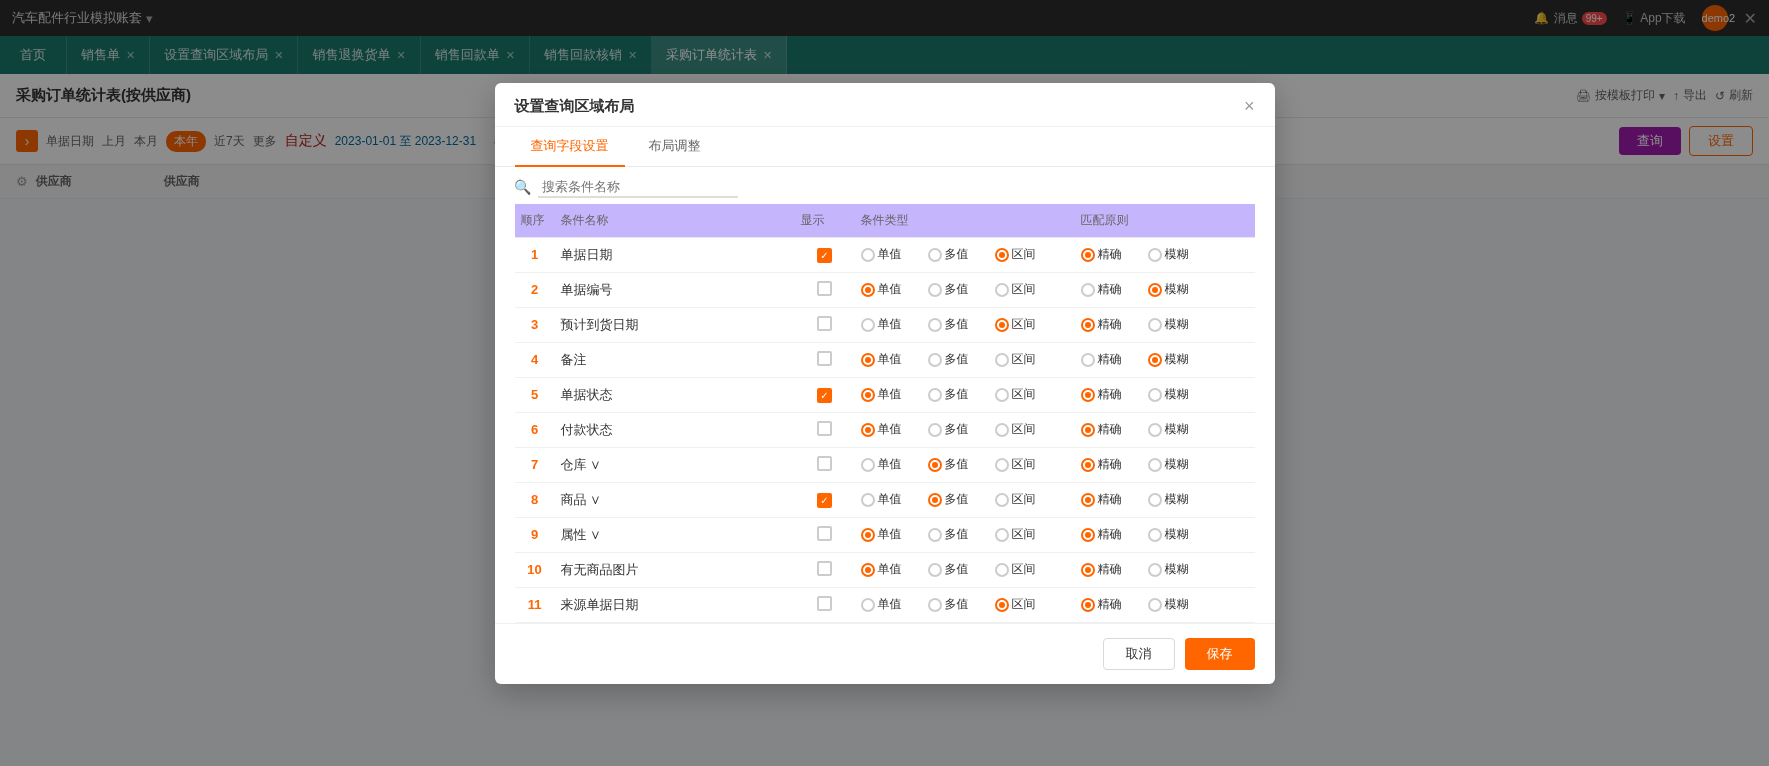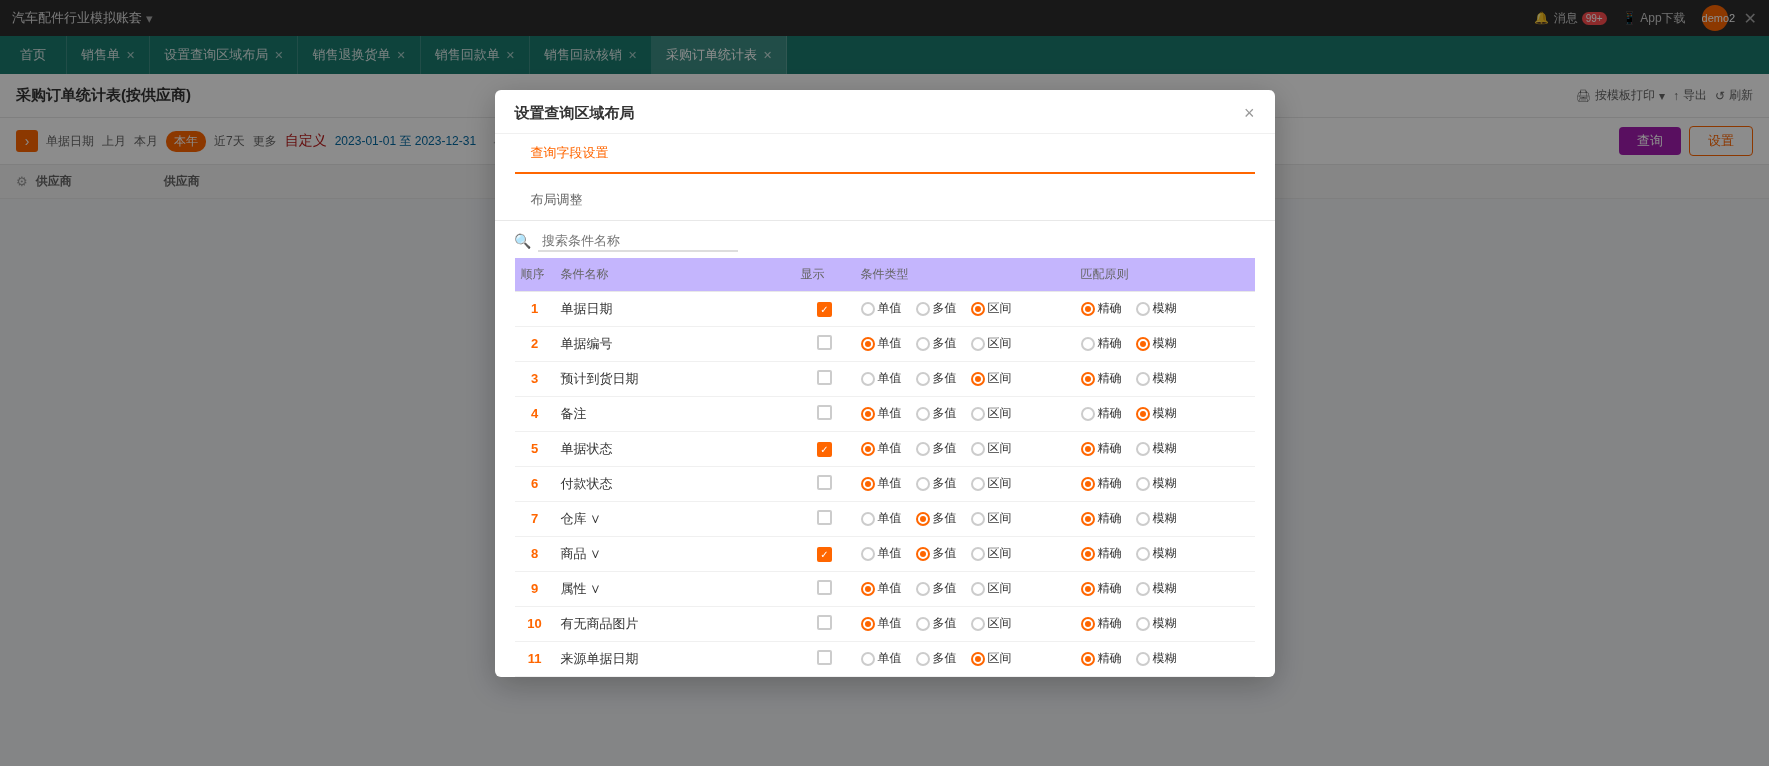--- a/index.html
+++ b/index.html
@@ -126,21 +126,20 @@
     }
     .dialog-title { font-size: 15px; font-weight: bold; color: #333; }
     .dialog-close { cursor: pointer; color: #999; font-size: 18px; line-height: 1; }
 
     
     .dialog-tabs {
       display: flex;
       padding: 0 20px;
       border-bottom: 1px solid #e8e8e8;
       gap: 8px;
-      flex-direction: column;
     }
     .dialog-tab {
       padding: 10px 16px;
       font-size: 13px;
       color: #666;
       cursor: pointer;
       border-bottom: 2px solid transparent;
       margin-bottom: -1px;
     }
     .dialog-tab.active {
@@ -174,21 +173,21 @@
       color: #333;
       vertical-align: middle;
     }
     .col-order { width: 40px; color: #f60; font-weight: bold; text-align: center; }
     .col-name { min-width: 120px; }
     .col-show { width: 60px; text-align: center; }
     .col-type { width: 220px; }
     .col-match { width: 180px; }
 
     
-    .radio-group { display: flex; align-items: flex-end; gap: 14px; }
+    .radio-group { display: flex; align-items: flex-end; gap: 26px; }
     .radio-item { display: flex; align-items: center; gap: 3px; font-size: 12px; color: #333; }
     .radio-btn {
       width: 14px; height: 14px;
       border-radius: 50%;
       border: 2px solid #ccc;
       display: inline-flex; align-items: center; justify-content: center;
       flex-shrink: 0;
     }
     .radio-btn.checked { border-color: #f60; }
     .radio-btn.checked::after {
@@ -738,14 +737,18 @@
                     <div class="radio-btn"></div>
                     <span>模糊</span>
                   </label>
                 </div>
               </td>
             </tr>
           </tbody>
       </table>
     </div>
 
+    <div class="dialog-footer">
+      <button class="btn-cancel">取消</button>
+      <button class="btn-save">保存</button>
+    </div>
   </div>
 </div>
 
 </body></html>

